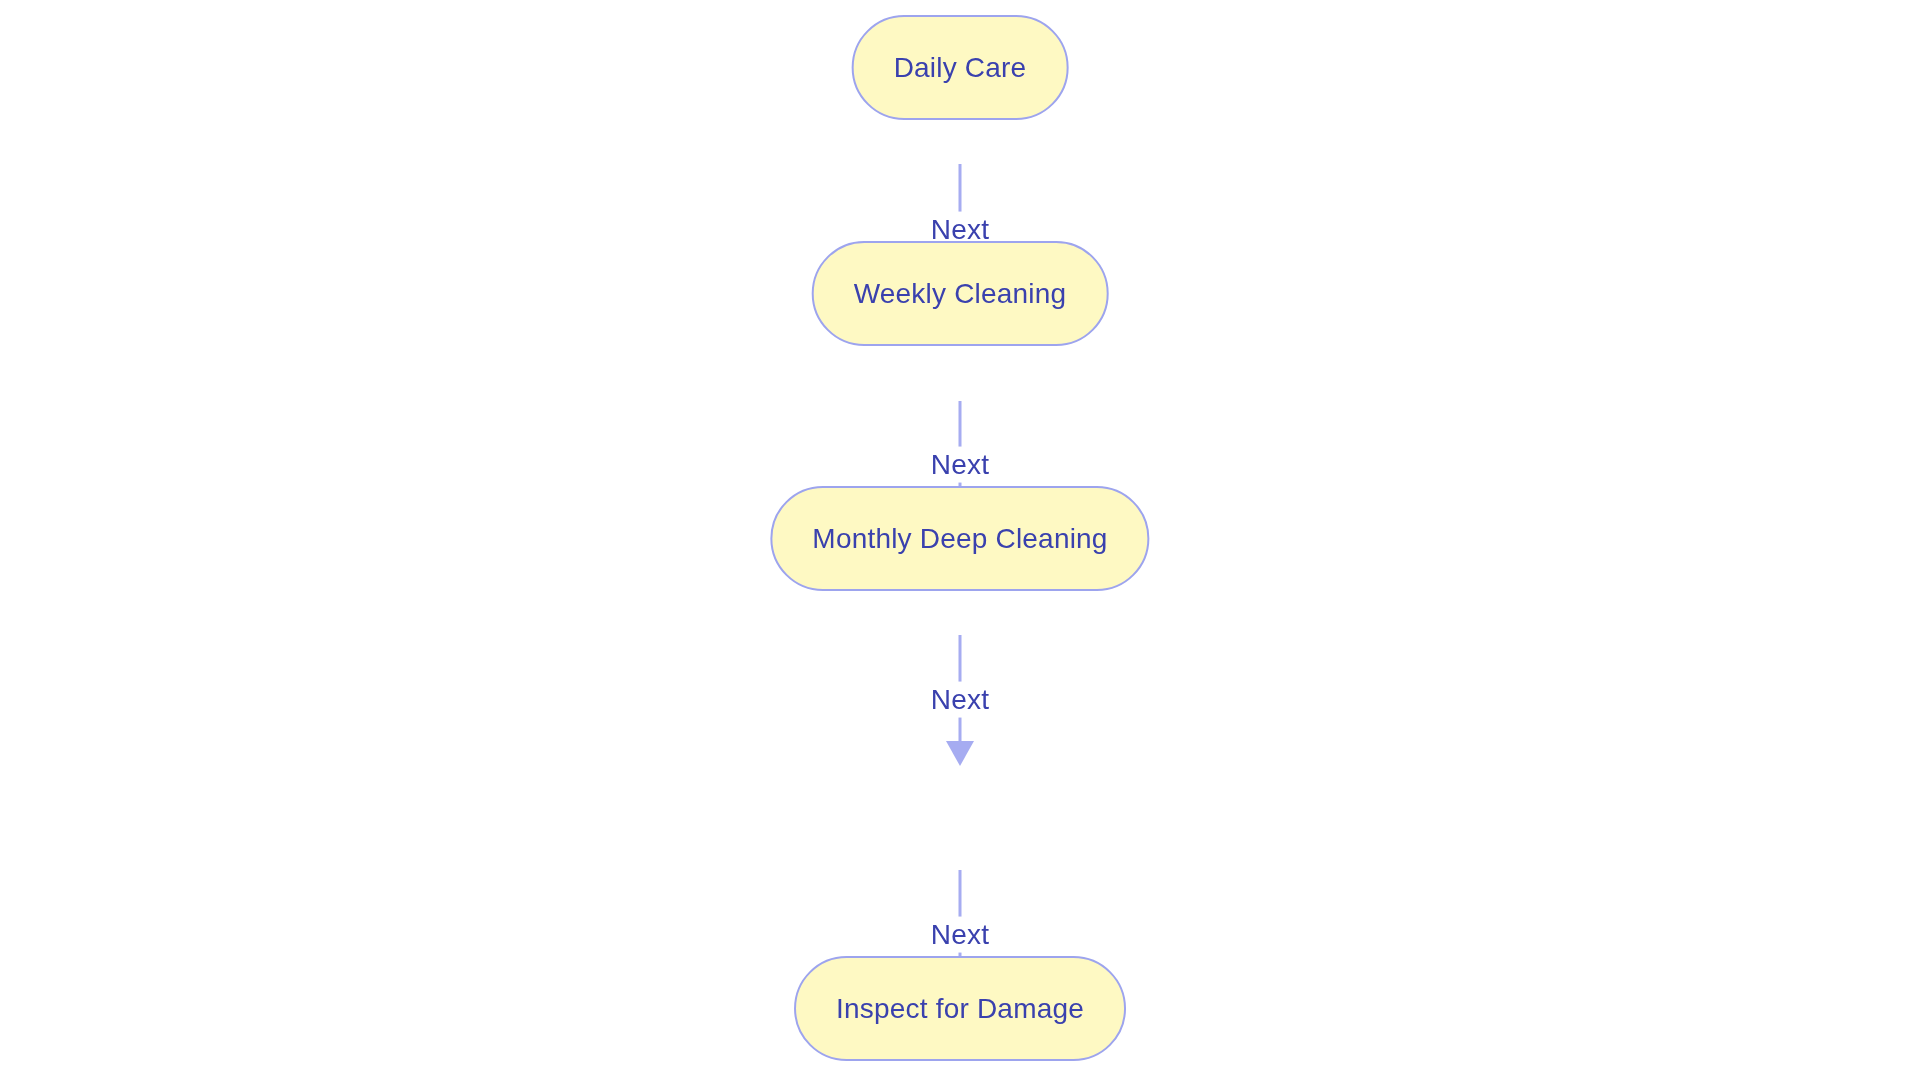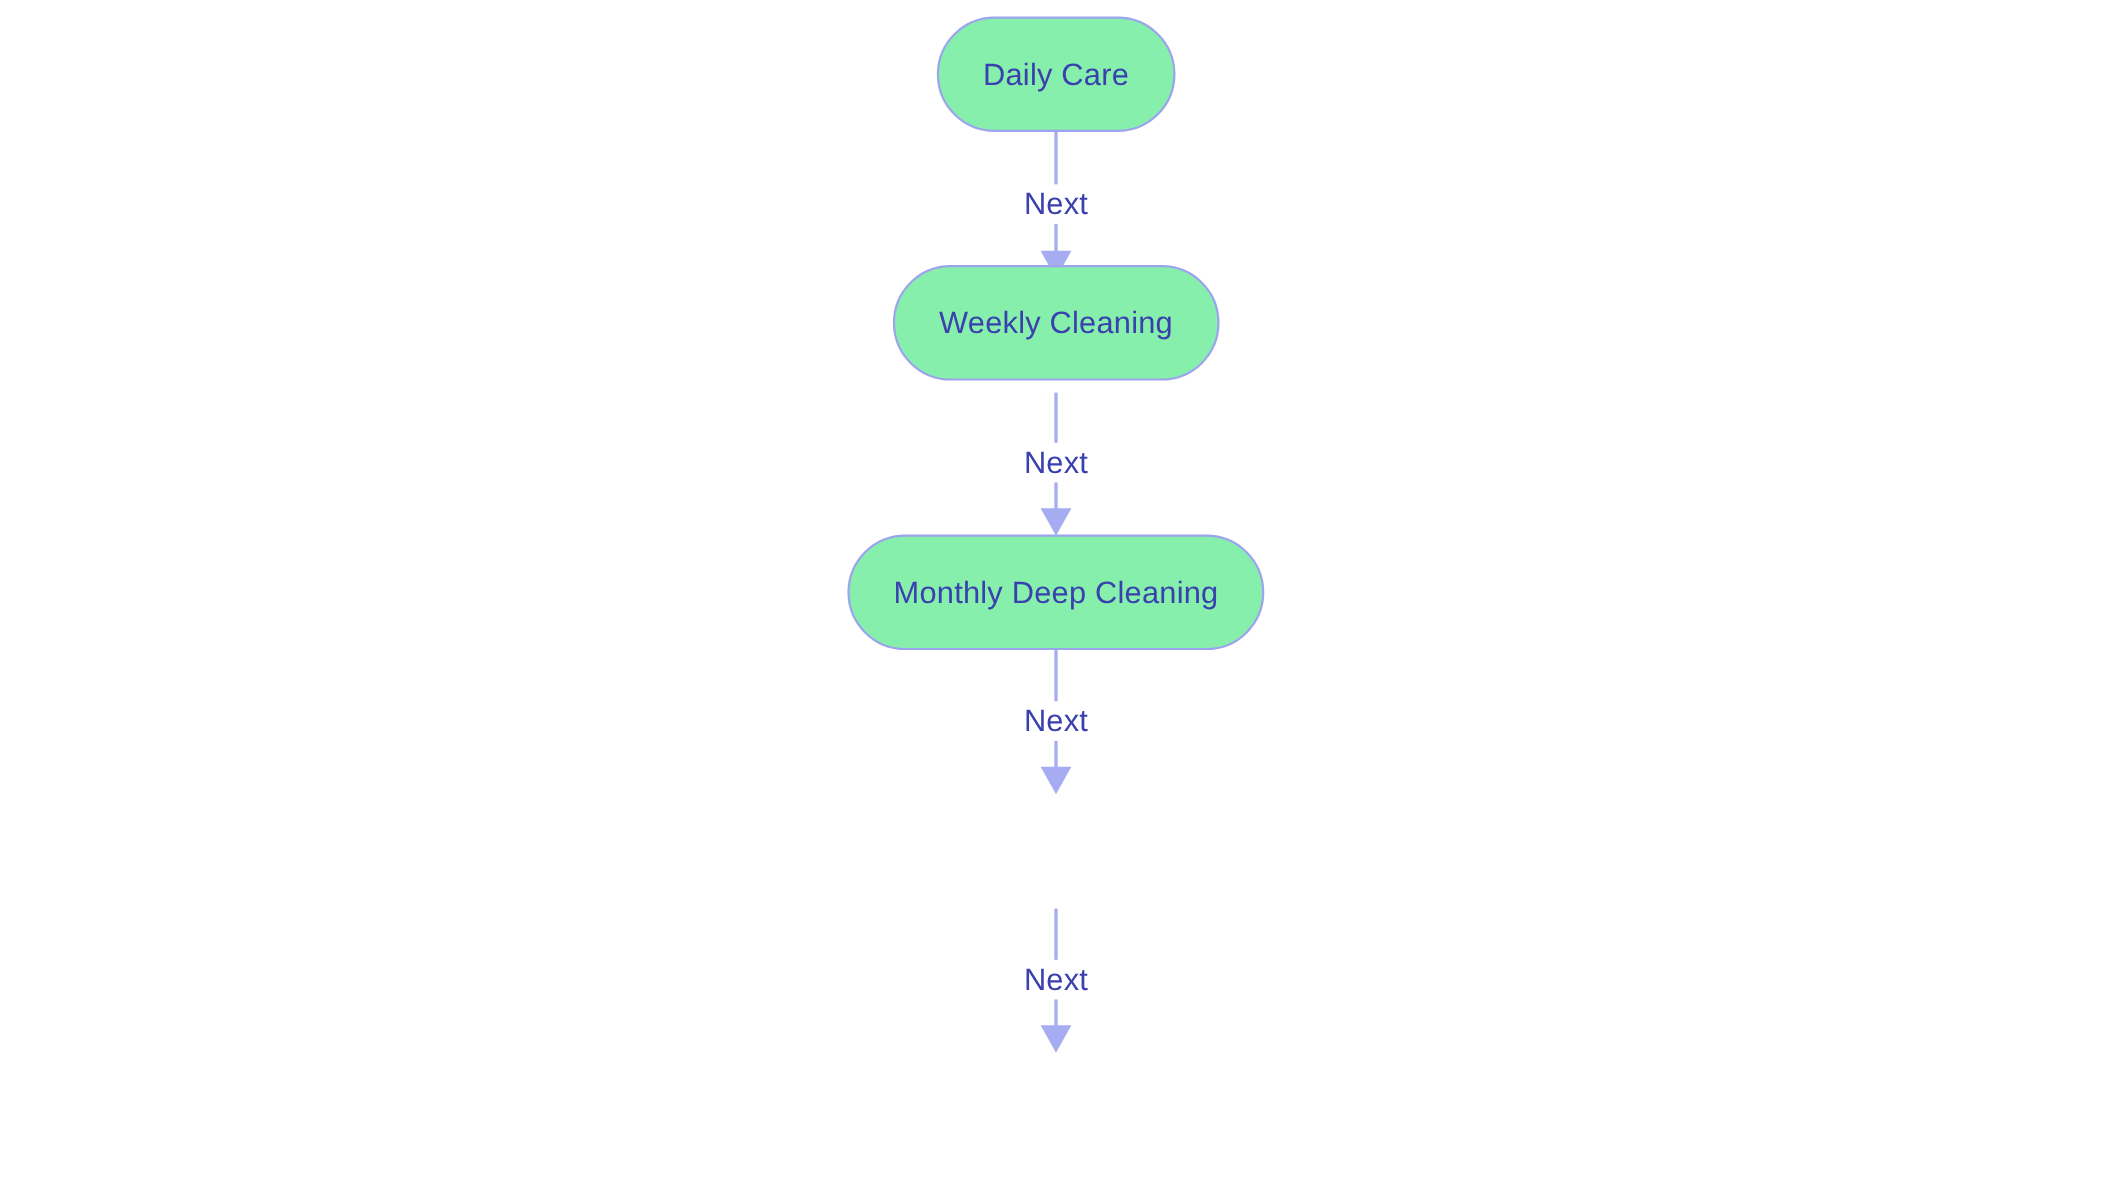--- a/index.html
+++ b/index.html
@@ -19,41 +19,42 @@
   .node {
     position: absolute;
     left: 50%;
     transform: translateX(-50%);
     height: 105px;
     padding: 0 40px;
     box-sizing: border-box;
     display: inline-flex;
     align-items: center;
     justify-content: center;
-    background: #86efac;
+    background: #fef9c3;
     border: 2px solid #9da4ee;
     border-radius: 53px;
     white-space: nowrap;
   }
   .node span {
     font-size: 28px;
     color: #3a41ae;
     letter-spacing: 0.2px;
   }
   .node-1 { top: 15px; }
   .node-2 { top: 241px; }
   .node-3 { top: 486px; }
   .node-4 { top: 721px; }
   .node-5 { top: 956px; }
   
   .edge {
     position: absolute;
     left: 50%;
     transform: translateX(-50%);
     width: 140px;
+    margin-top: 44px;
   }
   .edge-1 { top: 120px; height: 133px; }
   .edge-2 { top: 357px; height: 130px; }
   .edge-3 { top: 591px; height: 131px; }
   .edge-4 { top: 826px; height: 131px; }
   .edge-line {
     position: absolute;
     left: 50%;
     transform: translateX(-50%);
     top: 0;
@@ -119,14 +120,17 @@
     <div class="edge-label">Next</div>
   </div>
 
 
   <div class="edge edge-4">
     <div class="edge-line"></div>
     <div class="edge-arrow"></div>
     <div class="edge-label">Next</div>
   </div>
 
+  <div class="node node-5">
+    <span>Inspect for Damage</span>
+  </div>
 
 </div>
 
 </body></html>

